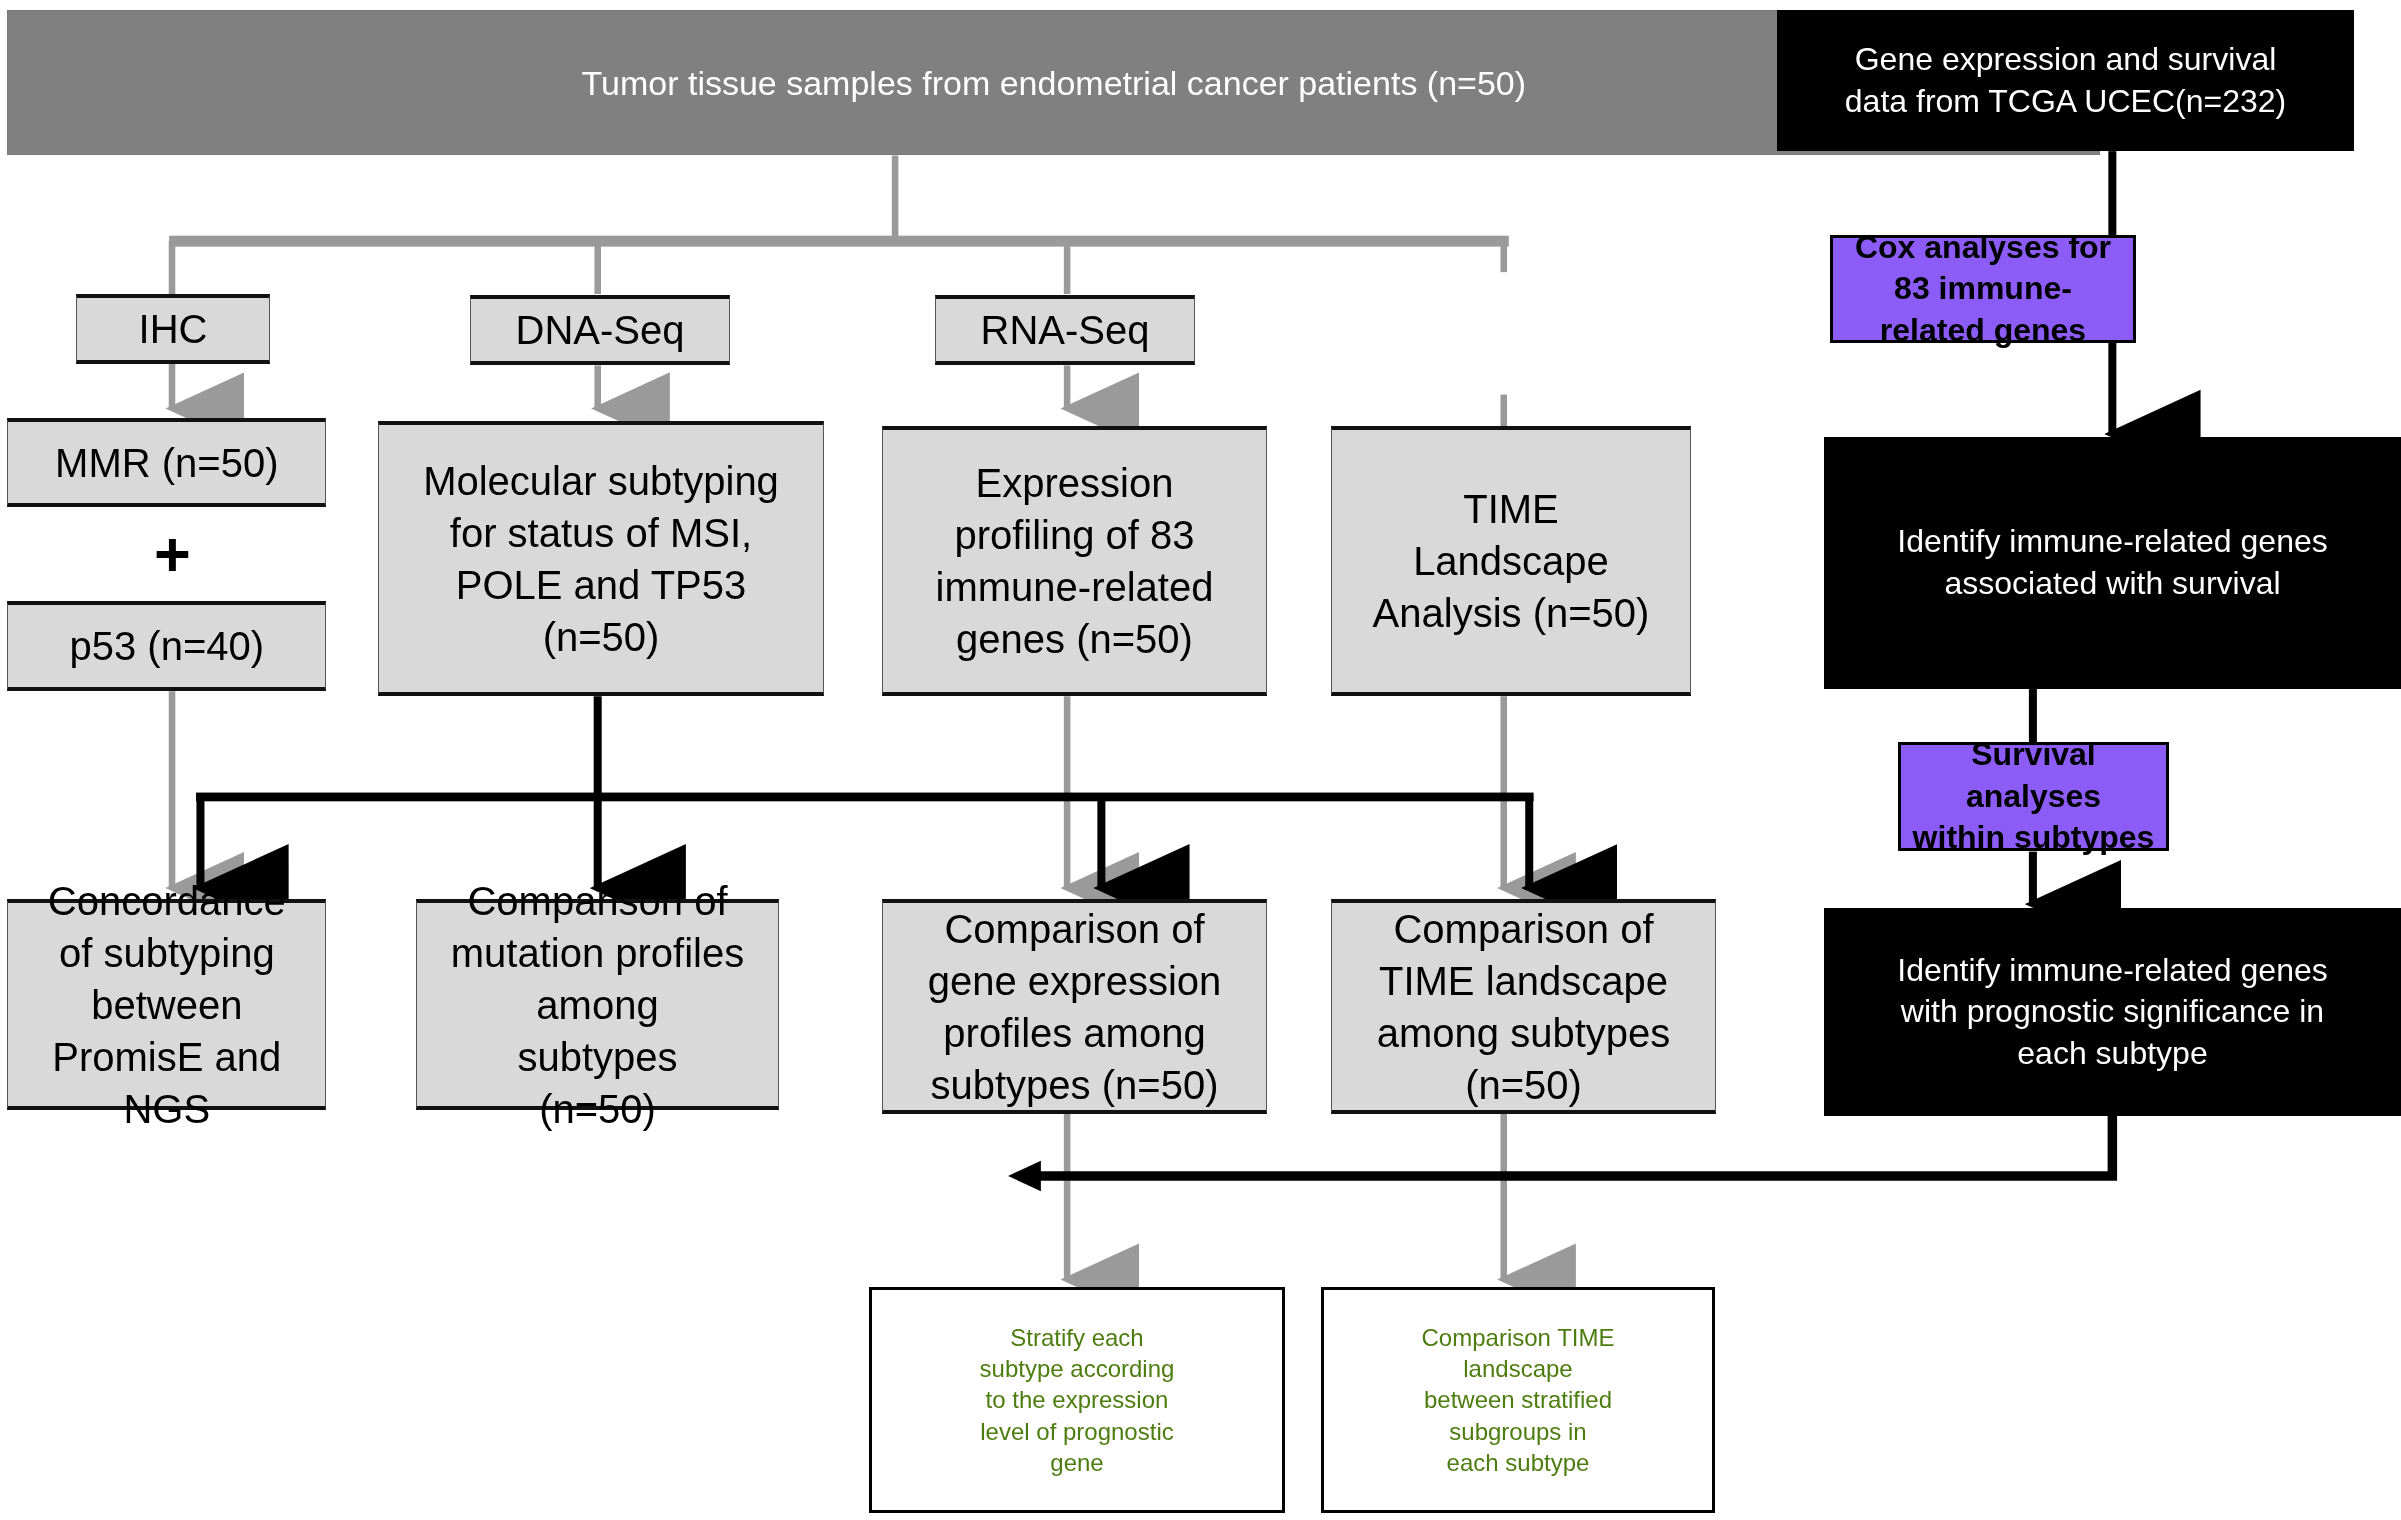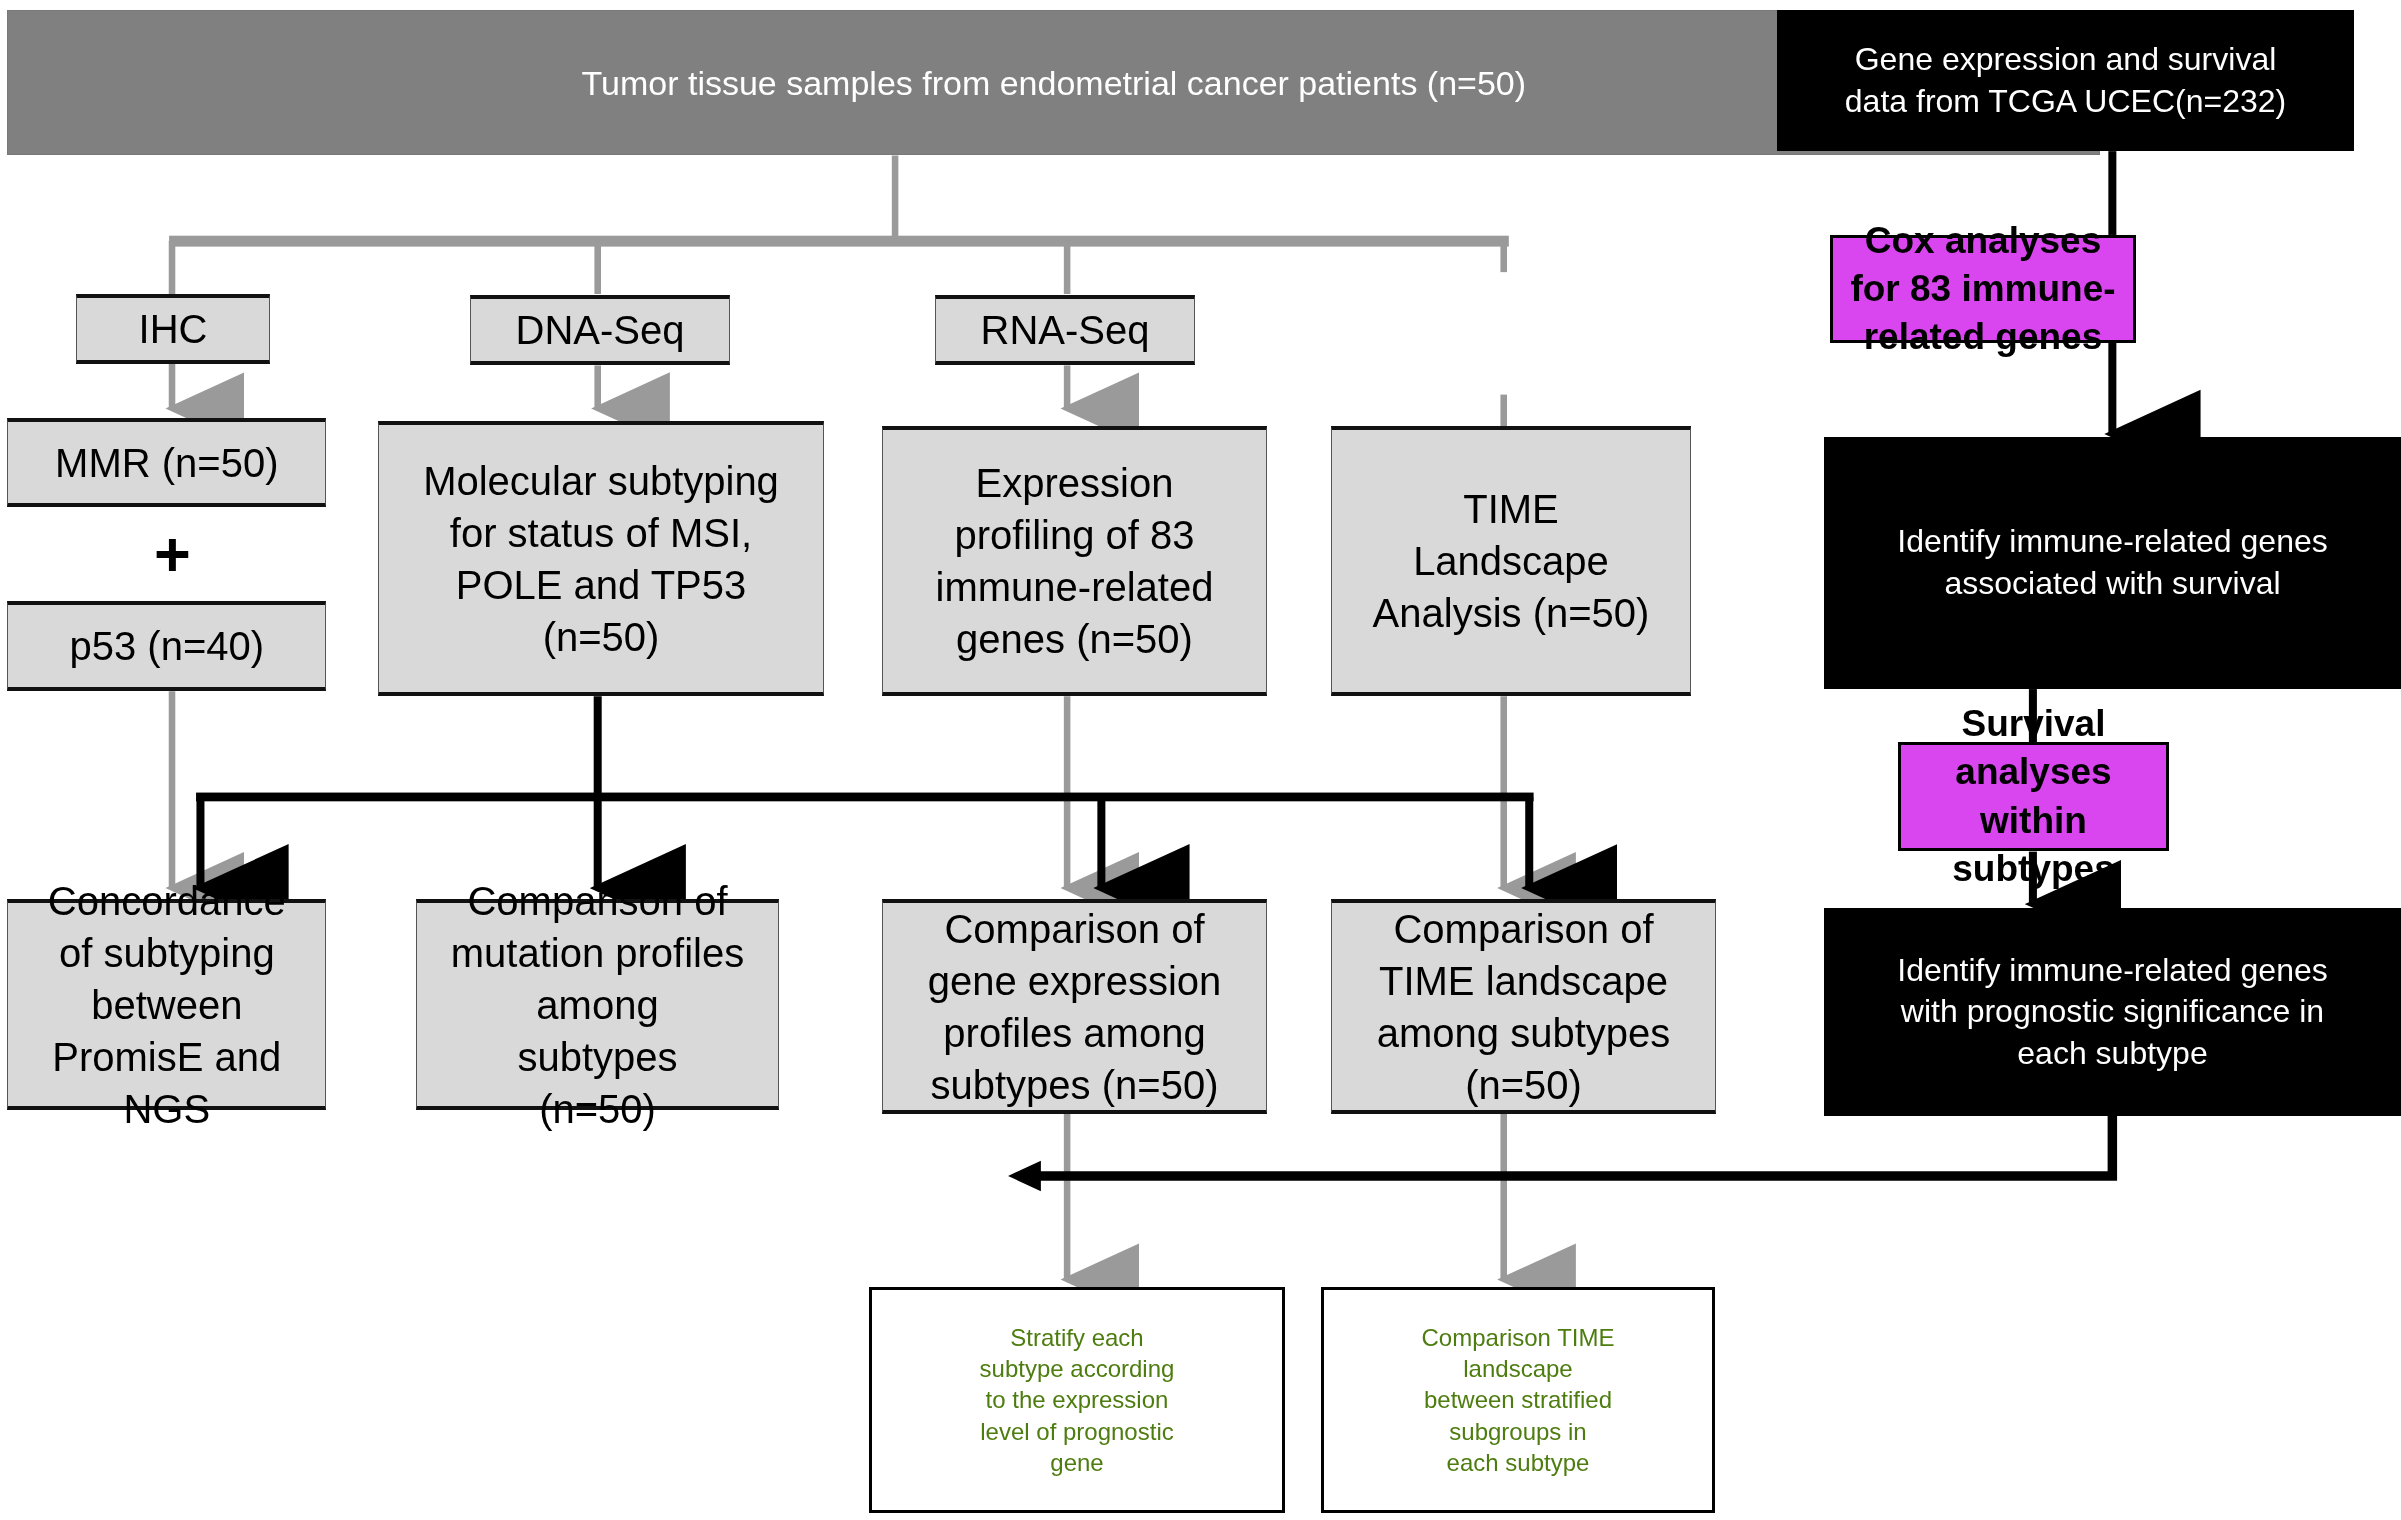--- a/index.html
+++ b/index.html
@@ -26,22 +26,22 @@
   
   .v-grayhead{
     background:#808080; color:#ffffff; border:1.5px solid #787878;
     font-size:34px; font-weight:400;
   }
   .v-black{
     background:#000000; color:#ffffff; border:1.5px solid #000000;
     font-size:32px; font-weight:400;
   }
   .v-whiteBold{
-    background:#d946ef; color:#000000; border:3.6px solid #000000;
-    font-size:37px; font-weight:bold;
+    background:#8b5cf6; color:#000000; border:3.6px solid #000000;
+    font-size:32px; font-weight:bold;
   }
   .v-whitePlain{
     background:#ffffff; color:#4d7c0f; border:3.6px solid #000000;
     font-size:24px; font-weight:400;
   }
   .v-gray{
     background:#d9d9d9; color:#000000;
     border:1.5px solid #555555;
     border-top:4.4px solid #111111; border-bottom:4.4px solid #111111;
     font-size:40px; font-weight:400;

